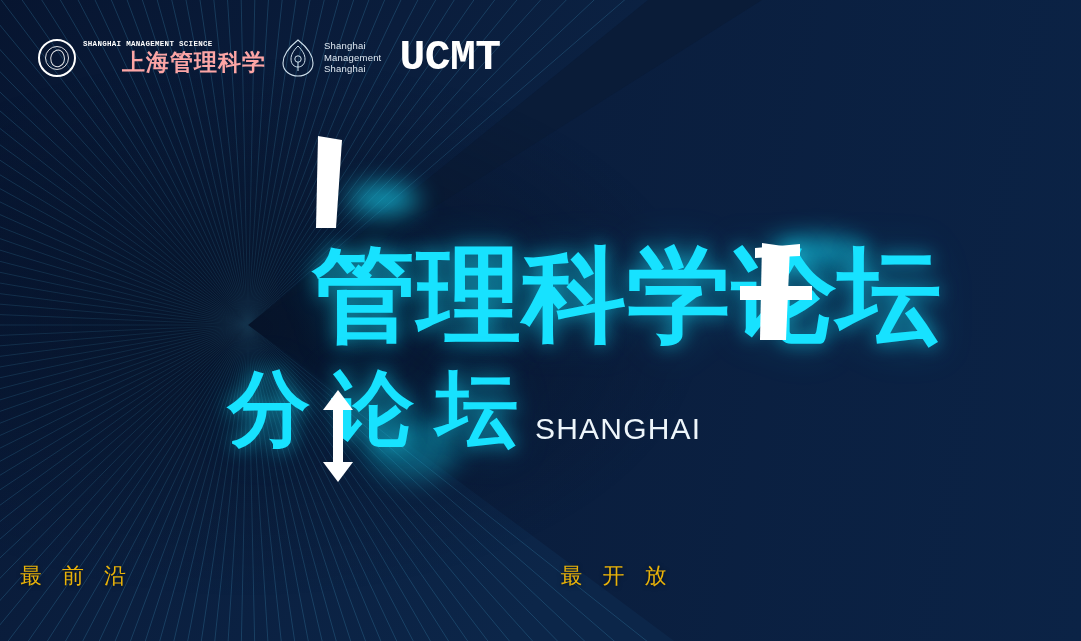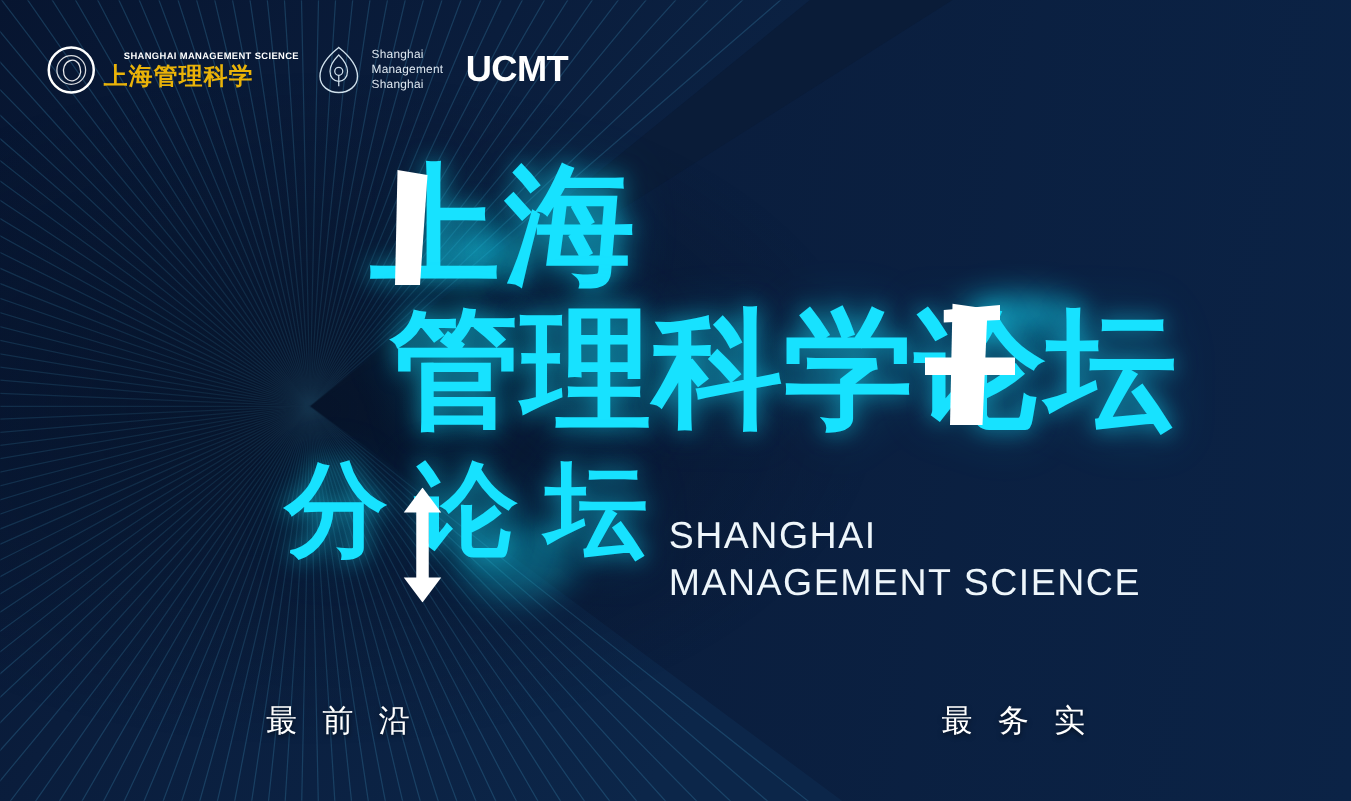--- a/index.html
+++ b/index.html
@@ -53,38 +53,39 @@
   }
   .logo-mark::after{
     content:"";position:absolute;left:10px;top:9px;width:13px;height:15px;
     border-radius:60% 40% 55% 45%;
     border:1.5px solid rgba(255,255,255,.9);
     transform:rotate(-18deg);
   }
   .logo-sms-text{display:flex;flex-direction:column;line-height:1;}
   .logo-sms-en{
     font-size:7.5px;letter-spacing:.3px;color:#fff;font-weight:700;
-    font-family:Liberation Sans, sans-serif;
-    white-space:nowrap;margin-bottom:3px;margin-left:16px;
+    font-family:Liberation Mono, monospace;
+    white-space:nowrap;margin-bottom:3px;
   }
   .logo-sms-cn{
-    font-size:19px;font-weight:700;color:#eab308;letter-spacing:1px;white-space:nowrap;
+    font-size:23px;font-weight:700;color:#fca5a5;letter-spacing:1px;white-space:nowrap;
     font-family:"DejaVu Sans","Liberation Sans",sans-serif;
+    margin-left:39px;
   }
 
   .logo-ssci{display:flex;align-items:center;gap:8px;padding-right:18px;}
   .ssci-mark{width:36px;height:40px;flex:none;}
   .ssci-text{
     display:flex;flex-direction:column;line-height:1.25;
     font-size:9.5px;color:#dfe9f2;letter-spacing:.2px;white-space:nowrap;
   }
 
   .logo-ucmt{
-    font-size:29px;font-weight:700;color:#ffffff;letter-spacing:-0.5px;
-    font-family:Liberation Sans, sans-serif;
+    font-size:43px;font-weight:700;color:#ffffff;letter-spacing:-0.5px;
+    font-family:Liberation Mono, monospace;
     line-height:1;
   }
 
   
   .headline{position:absolute;z-index:15;}
 
   .line1{left:296px;top:128px;}
   .line2{left:312px;top:243px;}
   .line3{left:228px;top:368px;}
 
@@ -120,24 +121,24 @@
     font-size:30px;letter-spacing:1.2px;line-height:1.27;font-weight:400;
     white-space:nowrap;
   }
 
   
   .slogans{
     position:absolute;left:0;right:0;top:556px;height:40px;z-index:18;
     display:flex;align-items:center;
   }
   .slogan{
-    flex:1;text-align:center;
-    color:#ffffff;
+    flex:1;
+    color:#eab308;
     font-family:"DejaVu Sans","Liberation Sans",sans-serif;
-    font-size:25px;letter-spacing:20px;font-weight:400;
+    font-size:22px;letter-spacing:20px;font-weight:400;
     text-indent:20px;
     text-shadow:0 1px 4px rgba(0,0,0,.55);
   }
 </style>
 </head>
 <body>
 
 <div id="poster">
 
   <div class="bg-teal"></div>
@@ -361,23 +362,20 @@
       </div>
     </div>
 
     <div class="logo-ucmt">UCMT</div>
   </div>
 
   <div class="glow glow-a"></div>
   <div class="glow glow-b"></div>
   <div class="glow glow-c"></div>
 
-  <div class="headline line1">
-    <div class="cn-big l1">上海</div>
-  </div>
 
   <div class="headline line2">
     <div class="cn-big l2">管理科学论坛</div>
   </div>
 
   <div class="headline line3">
     <div class="cn-big l3">分论坛</div>
   </div>
 
   <svg style="position:absolute;inset:0;width:1081px;height:641px;z-index:16;pointer-events:none;">
@@ -388,21 +386,20 @@
     <polygon points="740,286 812,286 812,300 740,300" fill="#ffffff"></polygon>
     <polygon points="755,248 800,244 800,256 755,258" fill="#ffffff"></polygon>
   </svg>
 
   <svg class="arrow-white" viewBox="0 0 36 92">
     <polygon points="18,0 33,20 23,20 23,72 33,72 18,92 3,72 13,72 13,20 3,20" fill="#ffffff"></polygon>
   </svg>
 
   <div class="en-sub">
     <div>SHANGHAI</div>
-    <div>MANAGEMENT SCIENCE</div>
   </div>
 
   <div class="slogans">
     <div class="slogan">最前沿</div>
-    <div class="slogan">最务实</div>
+    <div class="slogan">最开放</div>
   </div>
 
 </div>
 
 </body></html>

